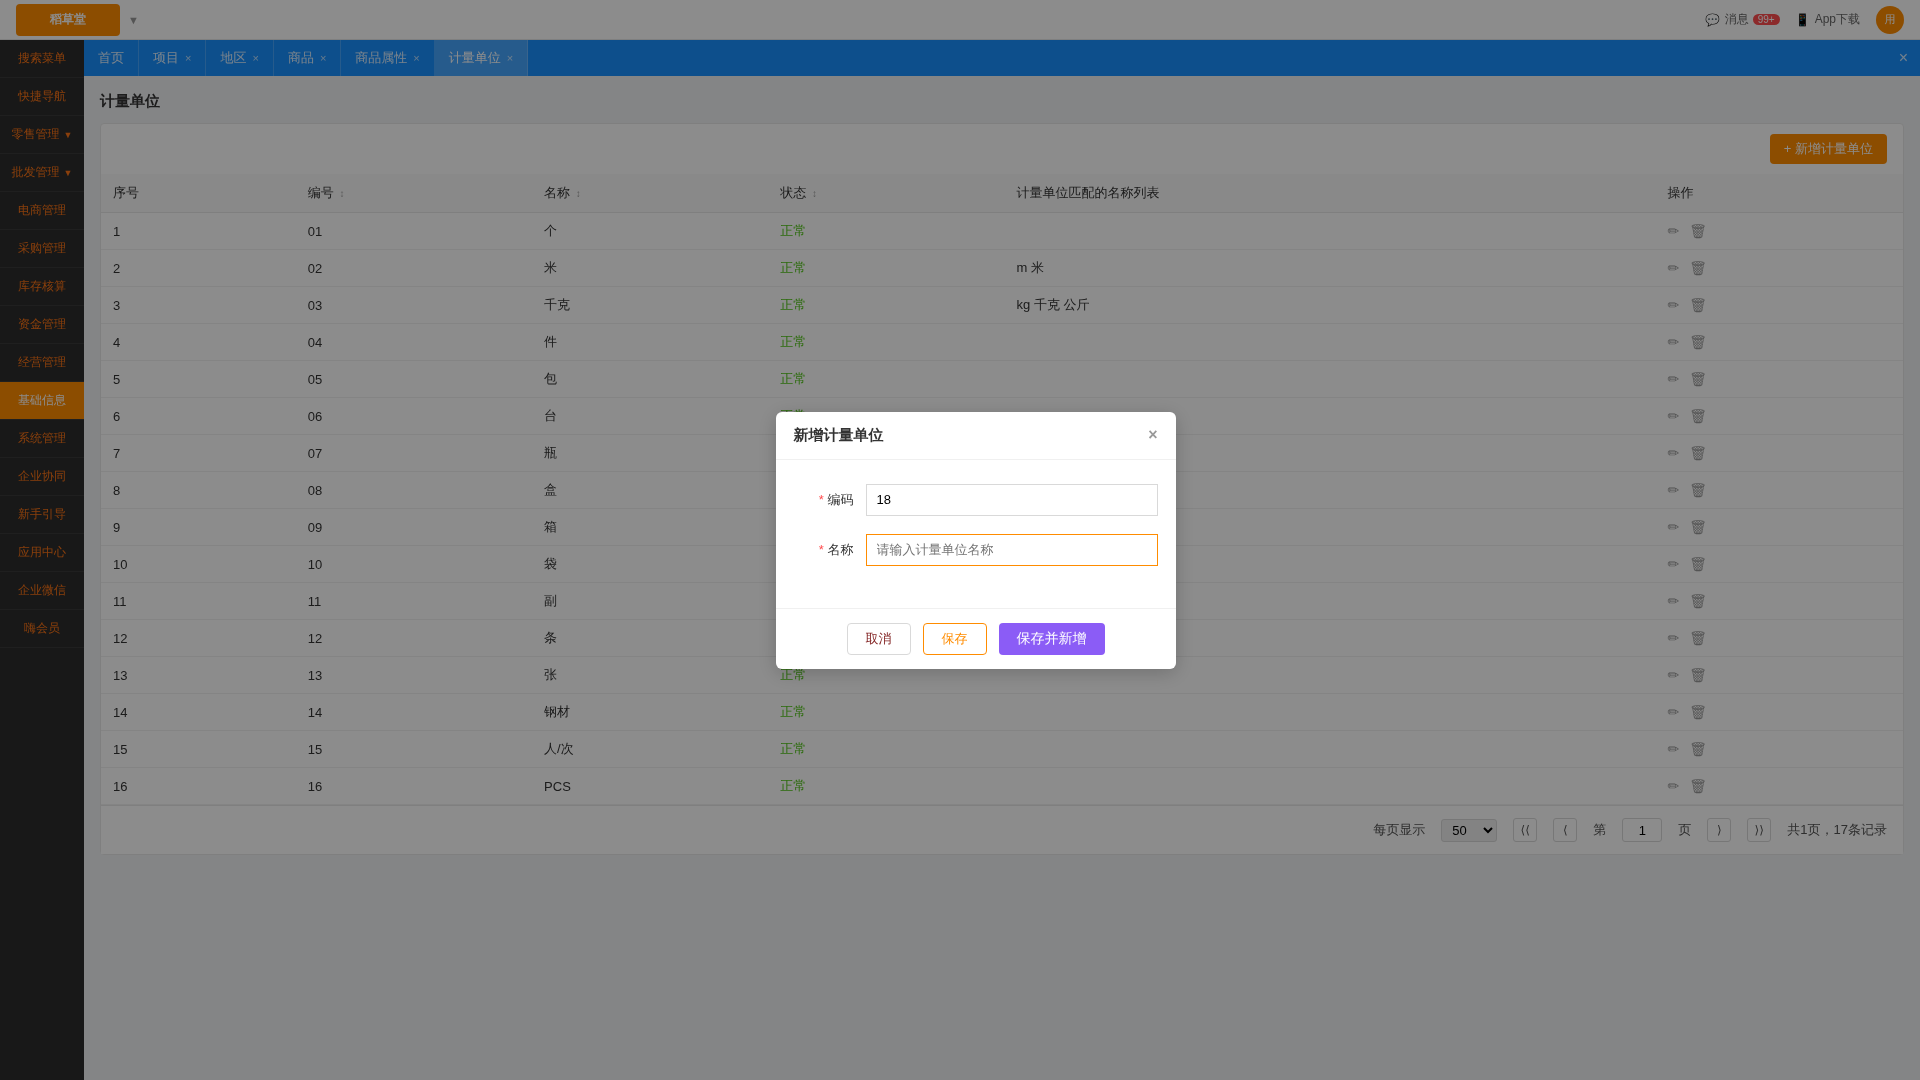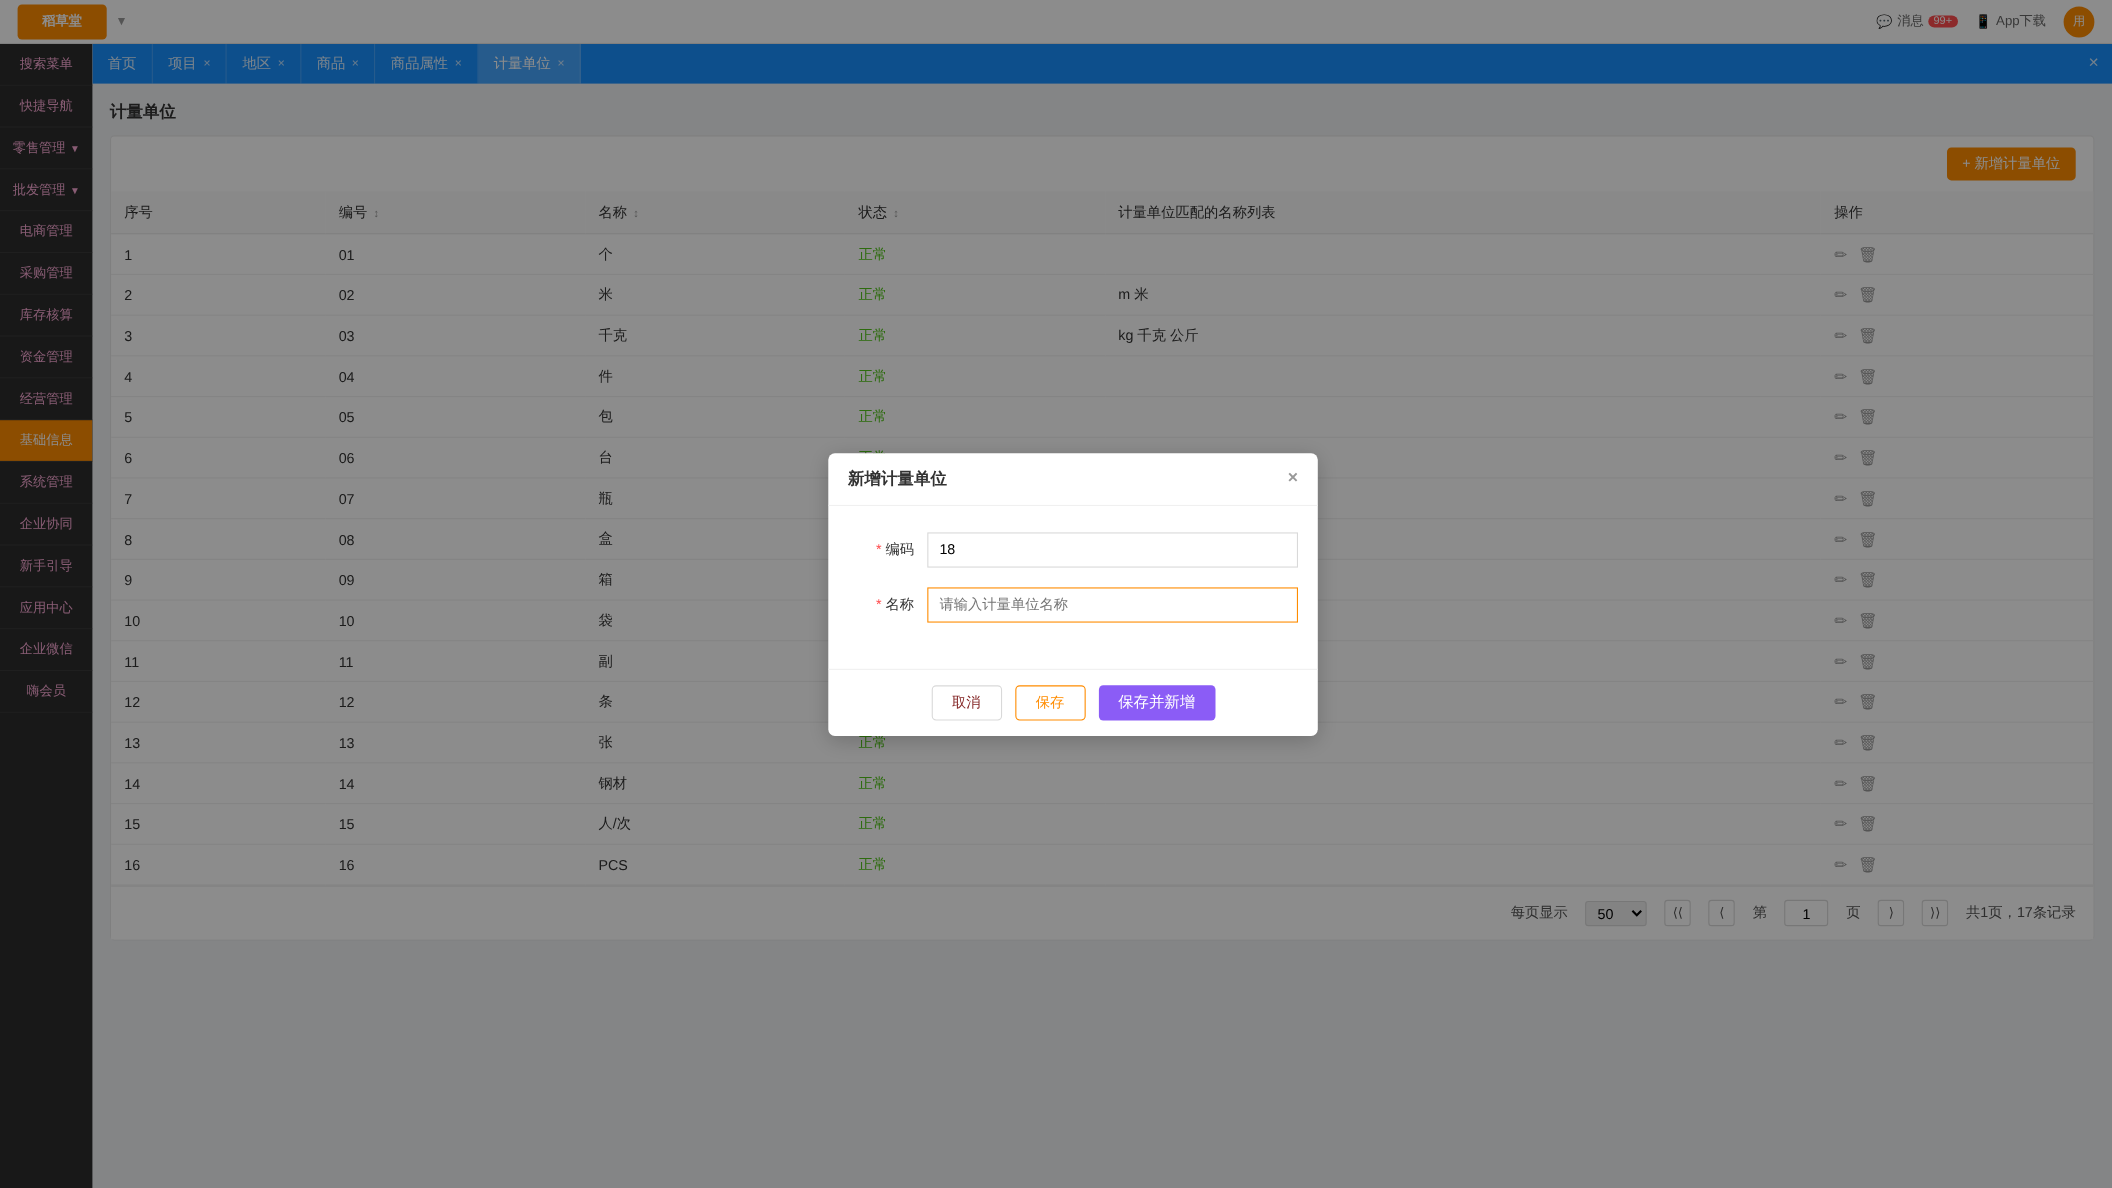--- a/index.html
+++ b/index.html
@@ -14,21 +14,21 @@
       justify-content: space-between;
       padding: 0 16px;
       border-bottom: 1px solid #e8e8e8;
     }
     .logo-area {
       display: flex;
       align-items: center;
       gap: 8px;
     }
     .logo-box {
-      width: 81px;
+      width: 104px;
       height: 32px;
       background: #ff8c00;
       border-radius: 4px;
       display: flex;
       align-items: center;
       justify-content: center;
       color: #fff;
       font-size: 12px;
       font-weight: bold;
     }
@@ -75,21 +75,21 @@
     
     .sidebar {
       width: 84px;
       background: #2c2c2c;
       display: flex;
       flex-direction: column;
       overflow-y: auto;
     }
     .sidebar-item {
       padding: 10px 4px;
-      color: #f9a8d4;
+      color: #f97316;
       font-size: 12px;
       text-align: center;
       cursor: pointer;
       border-bottom: 1px solid #3a3a3a;
     }
     .sidebar-item.active { background: #ff8c00; color: #fff; }
     .sidebar-item-with-arrow {
       display: flex;
       align-items: center;
       justify-content: center;
@@ -270,21 +270,21 @@
       z-index: 100;
       display: flex;
       align-items: center;
       justify-content: center;
     }
 
     
     .modal {
       background: #fff;
       border-radius: 6px;
-      width: 445px;
+      width: 400px;
       box-shadow: 0 4px 20px rgba(0,0,0,0.2);
       overflow: hidden;
       margin-left: 31px;
     }
     .modal-header {
       padding: 14px 18px;
       border-bottom: 1px solid #f0f0f0;
       display: flex;
       align-items: center;
       justify-content: space-between;

